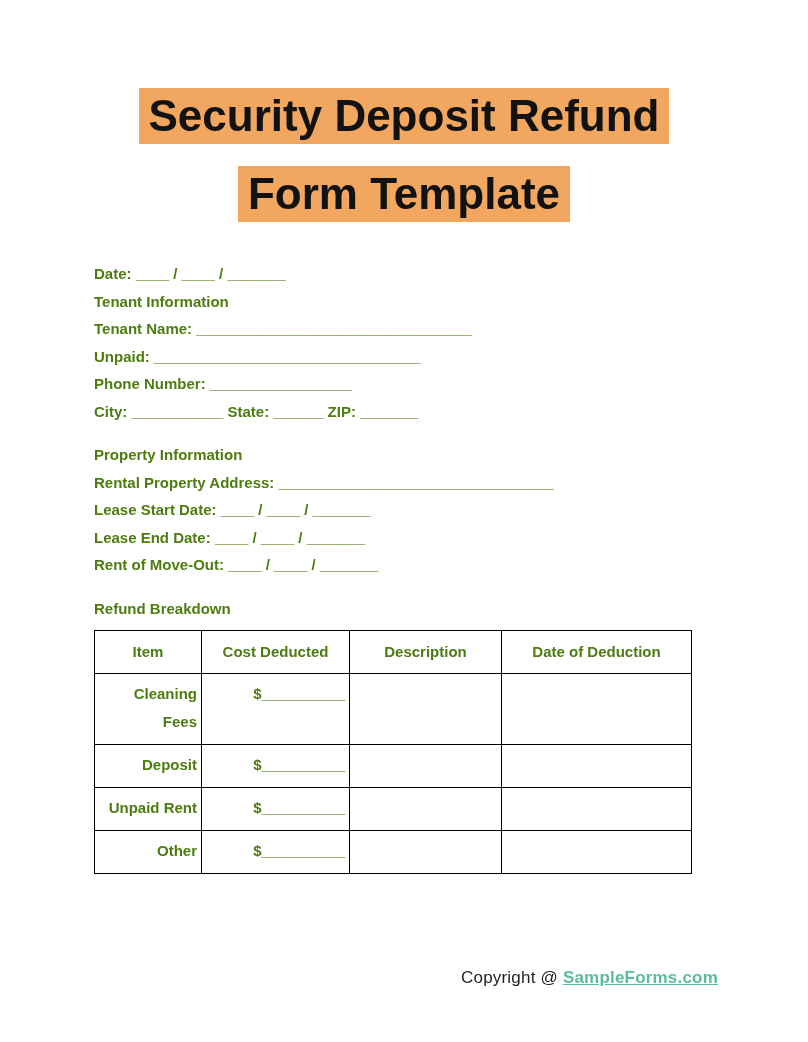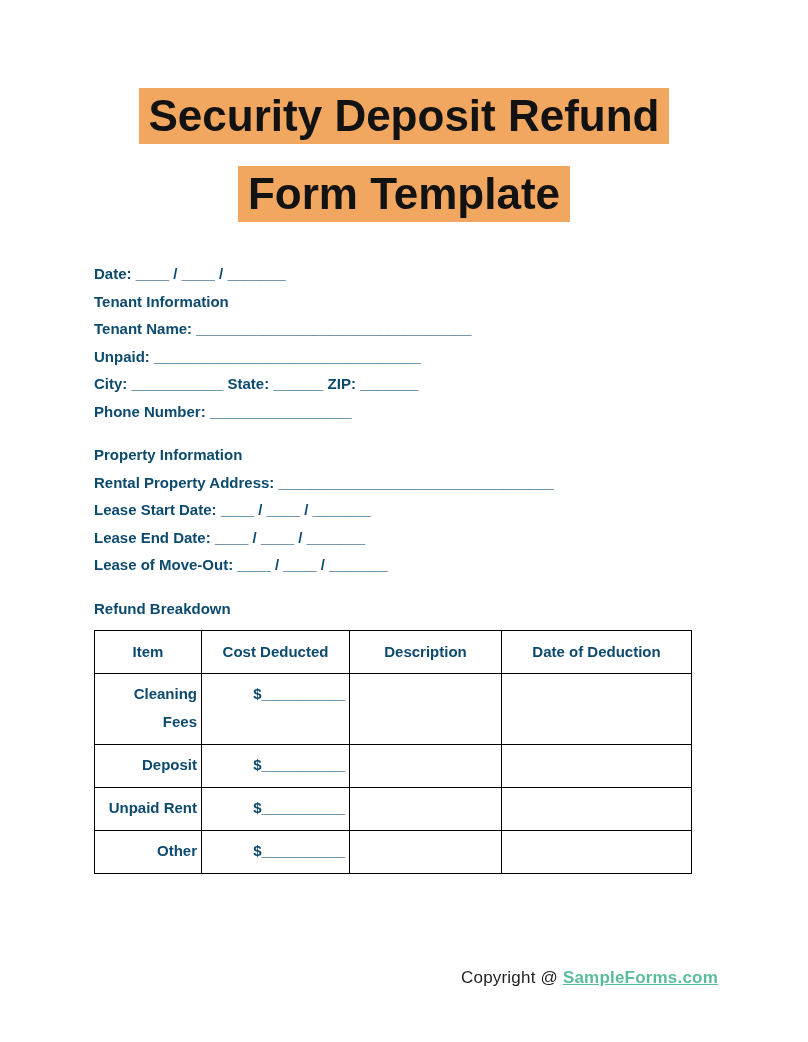--- a/index.html
+++ b/index.html
@@ -24,21 +24,21 @@
     font-size: 44px;
     line-height: 1;
     padding: 6px 10px;
     white-space: nowrap;
   }
   
   .content {
     margin: 38px 94px 0 94px;
     font-size: 15px;
     font-weight: 700;
-    color: #0c4a6e;
+    color: #4d7c0f;
   }
   .content p { margin: 0; line-height: 27.5px; }
   .para { margin-bottom: 16px; }
   .section { margin-bottom: 16px; }
   .label, .blank { white-space: pre; }
   
   table.refund {
     border-collapse: collapse;
     table-layout: fixed;
     width: 597px;
@@ -112,49 +112,49 @@
       <p>Tenant Information</p>
       <p>
         <span class="label">Tenant Name:</span>
         <span class="blank">_________________________________</span>
       </p>
       <p>
         <span class="label">Unpaid:</span>
         <span class="blank">________________________________</span>
       </p>
       <p>
+        <span class="label">Phone Number:</span>
+        <span class="blank">_________________</span>
+      </p>
+      <p>
         <span class="label">City:</span>
         <span class="blank">___________</span>
         <span class="label">State:</span>
         <span class="blank">______</span>
         <span class="label">ZIP:</span>
         <span class="blank">_______</span>
       </p>
-      <p>
-        <span class="label">Phone Number:</span>
-        <span class="blank">_________________</span>
-      </p>
     </div>
 
     <div class="section">
       <p>Property Information</p>
       <p>
         <span class="label">Rental Property Address:</span>
         <span class="blank">_________________________________</span>
       </p>
       <p>
         <span class="label">Lease Start Date:</span>
         <span class="blank">____ / ____ / _______</span>
       </p>
       <p>
         <span class="label">Lease End Date:</span>
         <span class="blank">____ / ____ / _______</span>
       </p>
       <p>
-        <span class="label">Lease of Move-Out:</span>
+        <span class="label">Rent of Move-Out:</span>
         <span class="blank">____ / ____ / _______</span>
       </p>
     </div>
 
     <div class="section">
       <p>Refund Breakdown</p>
       <table class="refund">
         <colgroup>
           <col class="col-item">
           <col class="col-cost">

